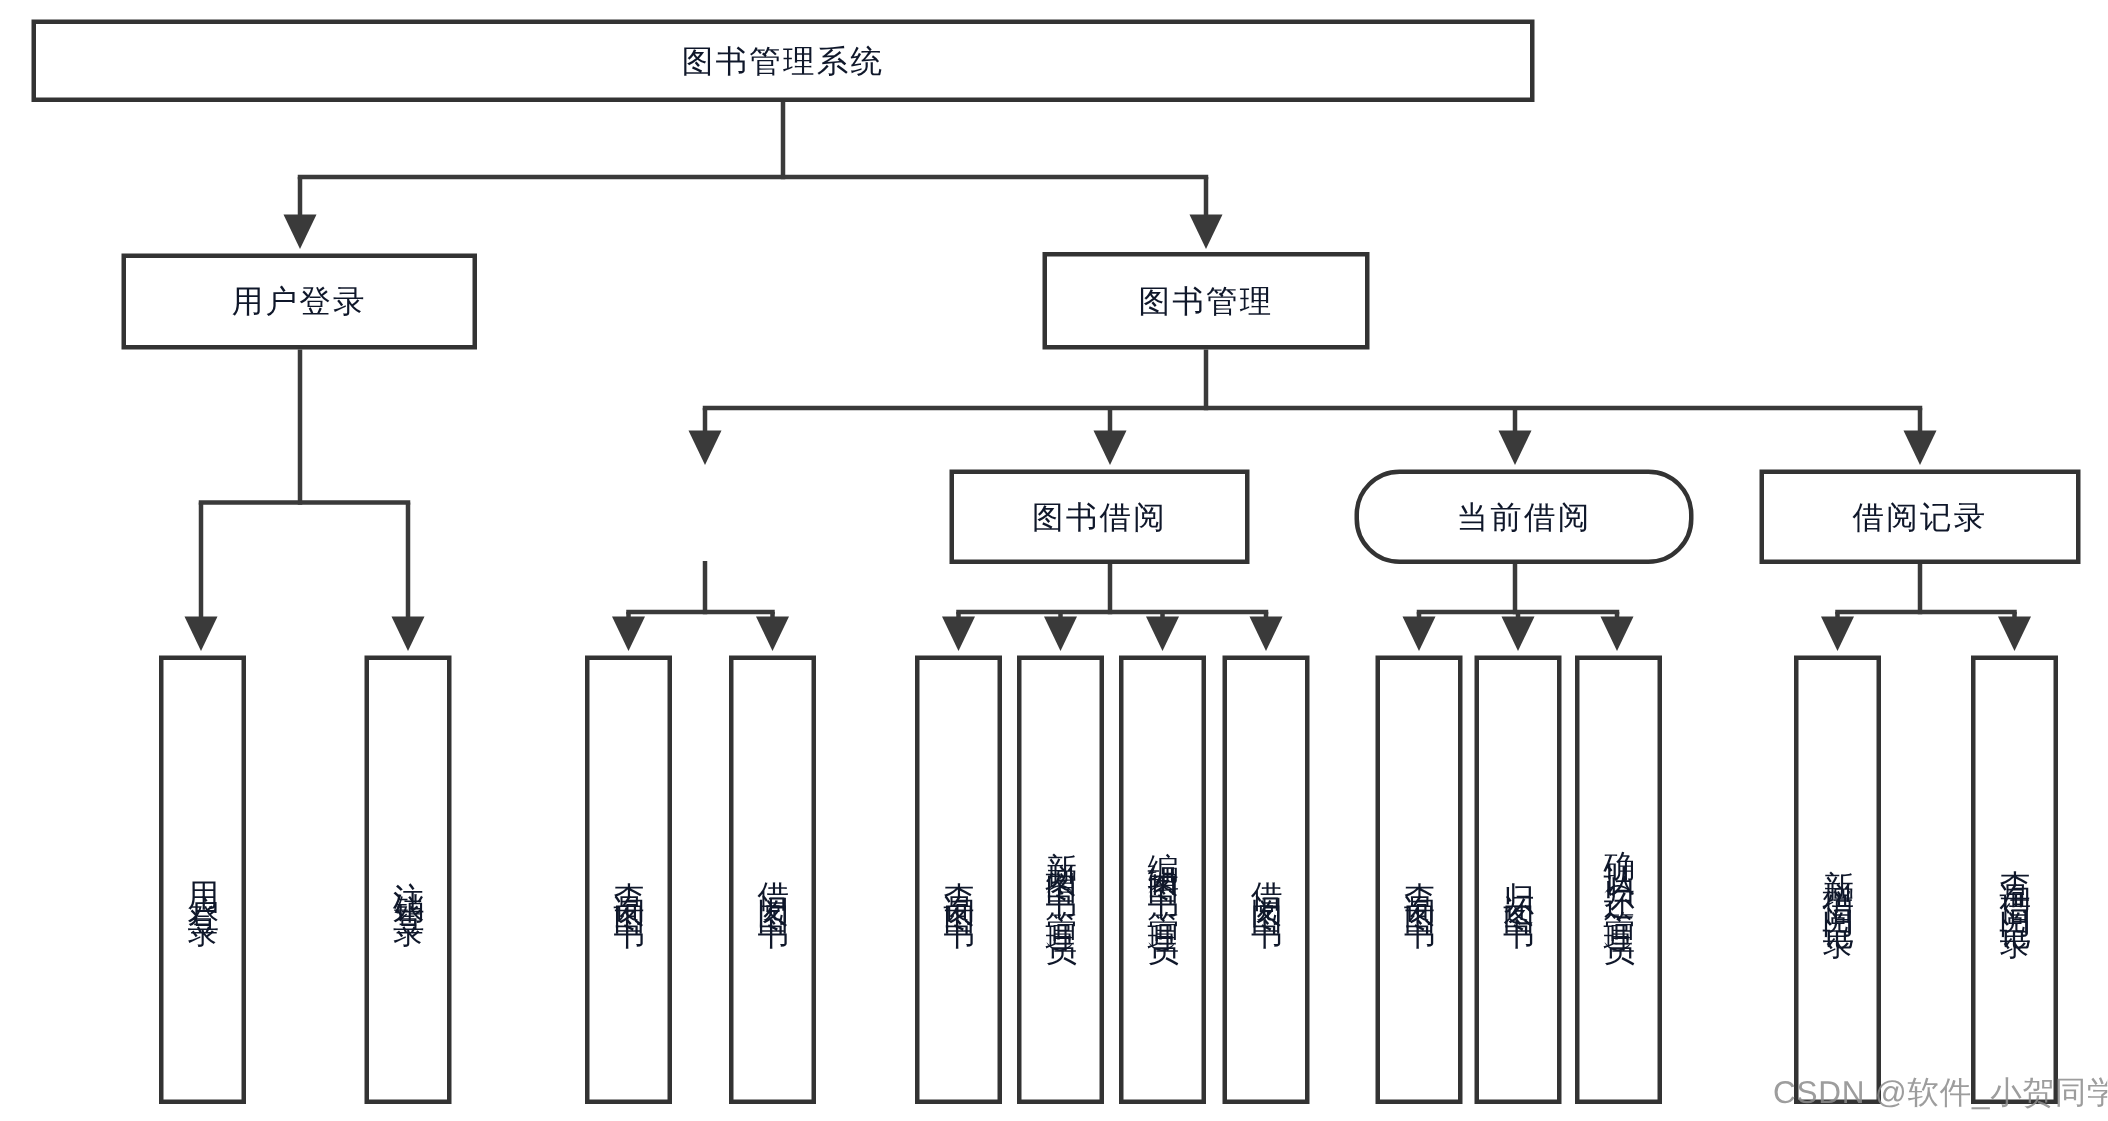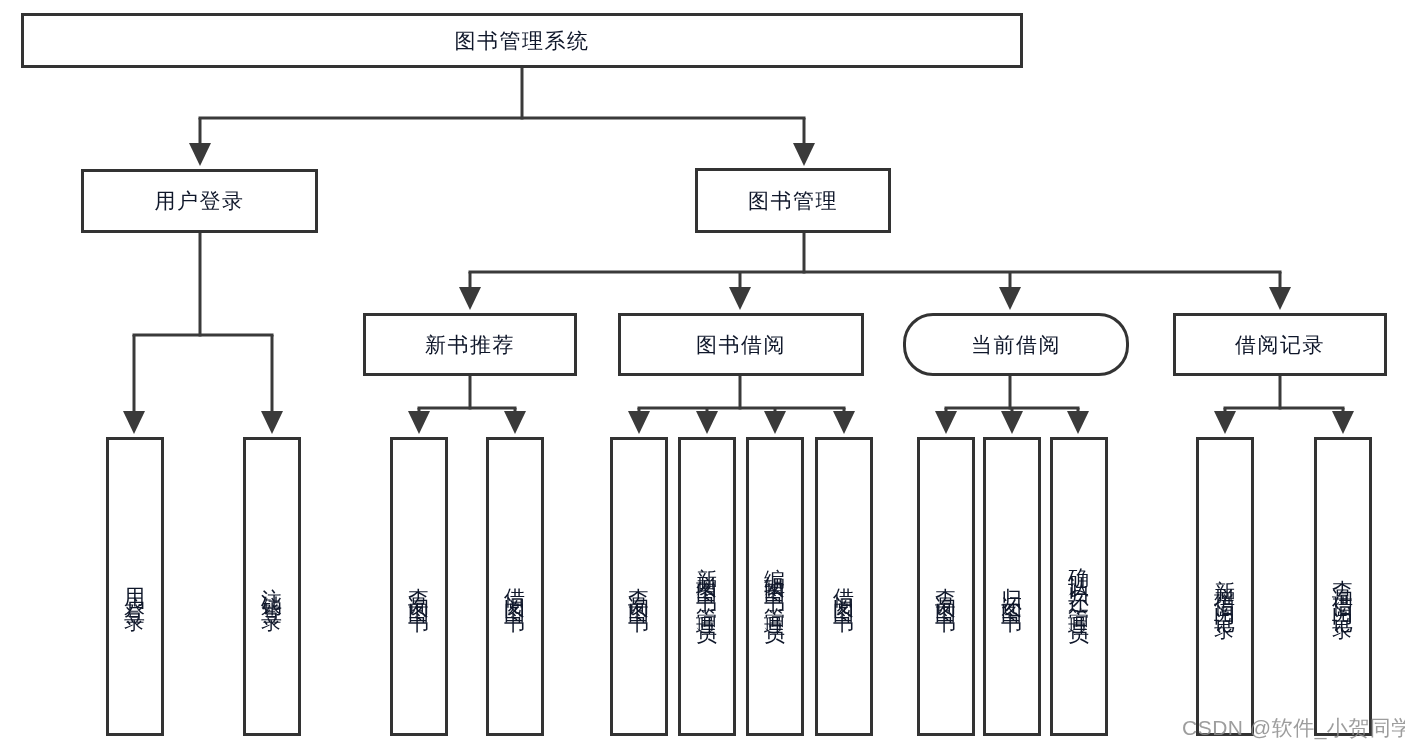--- a/index.html
+++ b/index.html
@@ -110,28 +110,25 @@
     </g>
   </svg>
 
   <div class="box h" style="left:21px;top:13px;width:1002px;height:55px;">
     <span>图书管理系统</span>
   </div>
 
   <div class="box h" style="left:81px;top:169px;width:237px;height:64px;">
     <span>用户登录</span>
   </div>
-  <div class="box h" style="left:695px;top:168px;width:196px;height:65px;">
+  <div class="box h" style="left:695px;top:168px;width:218px;height:65px;">
     <span>图书管理</span>
   </div>
 
-  <div class="box h" style="left:363px;top:313px;width:214px;height:63px;">
-    <span>新书推荐</span>
-  </div>
-  <div class="box h" style="left:618px;top:313px;width:246px;height:63px;">
+  <div class="box h" style="left:633px;top:313px;width:200px;height:63px;">
     <span>图书借阅</span>
   </div>
   <div class="box h" style="left:903px;top:313px;width:226px;height:63px;border-radius:30px;">
     <span>当前借阅</span>
   </div>
   <div class="box h" style="left:1173px;top:313px;width:214px;height:63px;">
     <span>借阅记录</span>
   </div>
 
   <div class="box v" style="left:106px;top:437px;width:58px;height:299px;">

